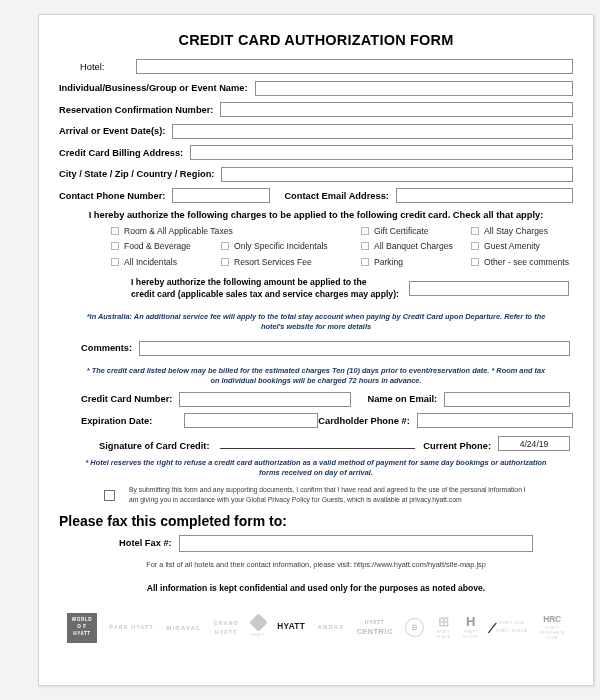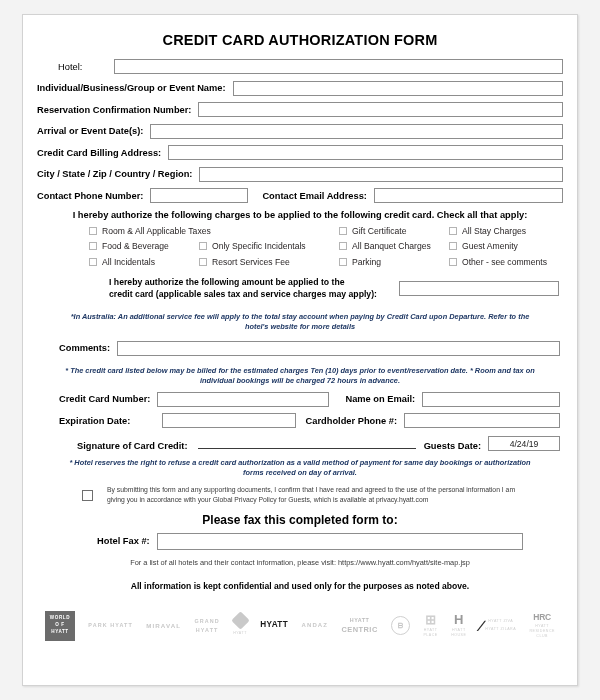--- a/index.html
+++ b/index.html
@@ -10,26 +10,26 @@
     font-family: "Liberation Sans", sans-serif;
   }
   #page {
     position: relative;
     width: 600px; height: 700px;
     background: #f3f3f3;
     overflow: hidden;
   }
   .sheet {
     position: absolute;
-    left: 22px; top: 14px;
+    left: 38px; top: 14px;
     width: 556px; height: 672px;
     background: #ffffff;
     border: 1px solid #d2d2d2;
     box-shadow: 1px 1px 2px rgba(0,0,0,0.10);
-    padding: 0 14px;
+    padding: 0 20px;
   }
 
   .title {
     text-align: center;
     font-weight: bold;
     font-size: 14.5px;
     letter-spacing: .2px;
     color: #000;
     margin: 17px 0 11px 0;
   }
@@ -116,21 +116,21 @@
 
   
   .privacy-row { display: flex; align-items: center; margin: 7px 40px 0 45px; }
   .privacy-box {
     width: 11px; height: 11px; border: 1px solid #6e6e6e; background: #fff;
     flex: 0 0 auto; margin-right: 14px;
   }
   .privacy-text { font-size: 6.8px; color: #3b3b3b; line-height: 1.5; }
 
   .fax-head {
-    text-align: center; font-size: 12px; font-weight: bold;
+    font-size: 14px; font-weight: bold;
     margin: 7px 0 6px 0; color: #000;
   }
   .fax-row { display: flex; align-items: center; margin: 0 40px 0 60px; }
 
   .visit-line {
     text-align: center; font-size: 7.4px; color: #3b3b3b; margin: 8px 0 0 0;
   }
   .confidential {
     text-align: center; font-size: 8.6px; font-weight: bold; color: #000;
     margin: 14px 0 0 0;
@@ -321,21 +321,21 @@
         <span class="spacer"></span>
         <span class="lbl">Cardholder Phone #:</span>
         <span class="gap"></span>
         <span class="box fixed" style="width:156px"></span>
       </div>
     </div>
 
     <div class="sig-row">
       <span class="lbl">Signature of Card Credit:</span>
       <span class="sig-line"></span>
-      <span class="lbl">Guests Date:</span>
+      <span class="lbl">Current Phone:</span>
       <span class="gap"></span>
       <span class="date-box">4/24/19</span>
     </div>
 
     <div class="note" style="margin-top:7px">* Hotel reserves the right to refuse a credit card authorization as a valid method of payment for same day bookings or authorization forms received on day of arrival.</div>
 
     <div class="privacy-row">
       <span class="privacy-box"></span>
       <span class="privacy-text">By submitting this form and any supporting documents, I confirm that I have read and agreed to the use of the personal information I am giving you in accordance with your Global Privacy Policy for Guests, which is available at privacy.hyatt.com</span>
     </div>

